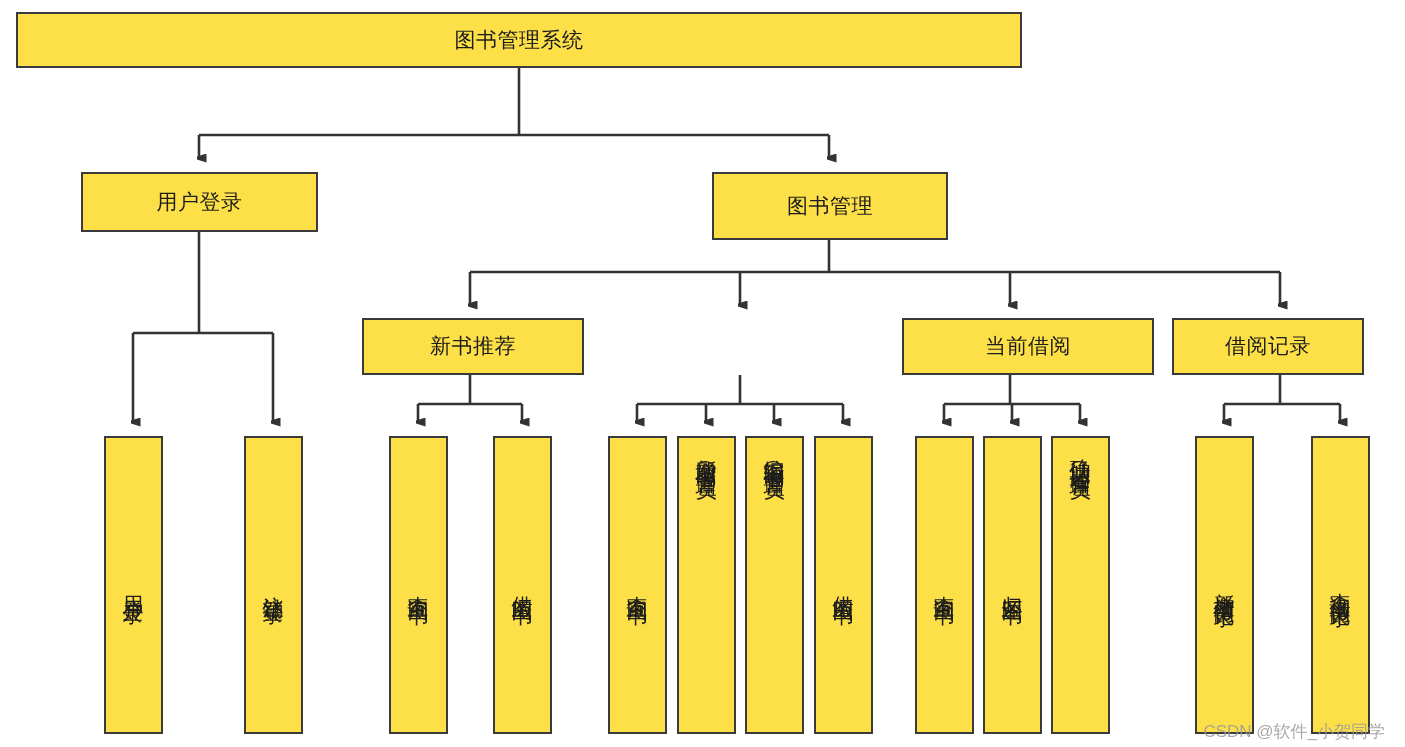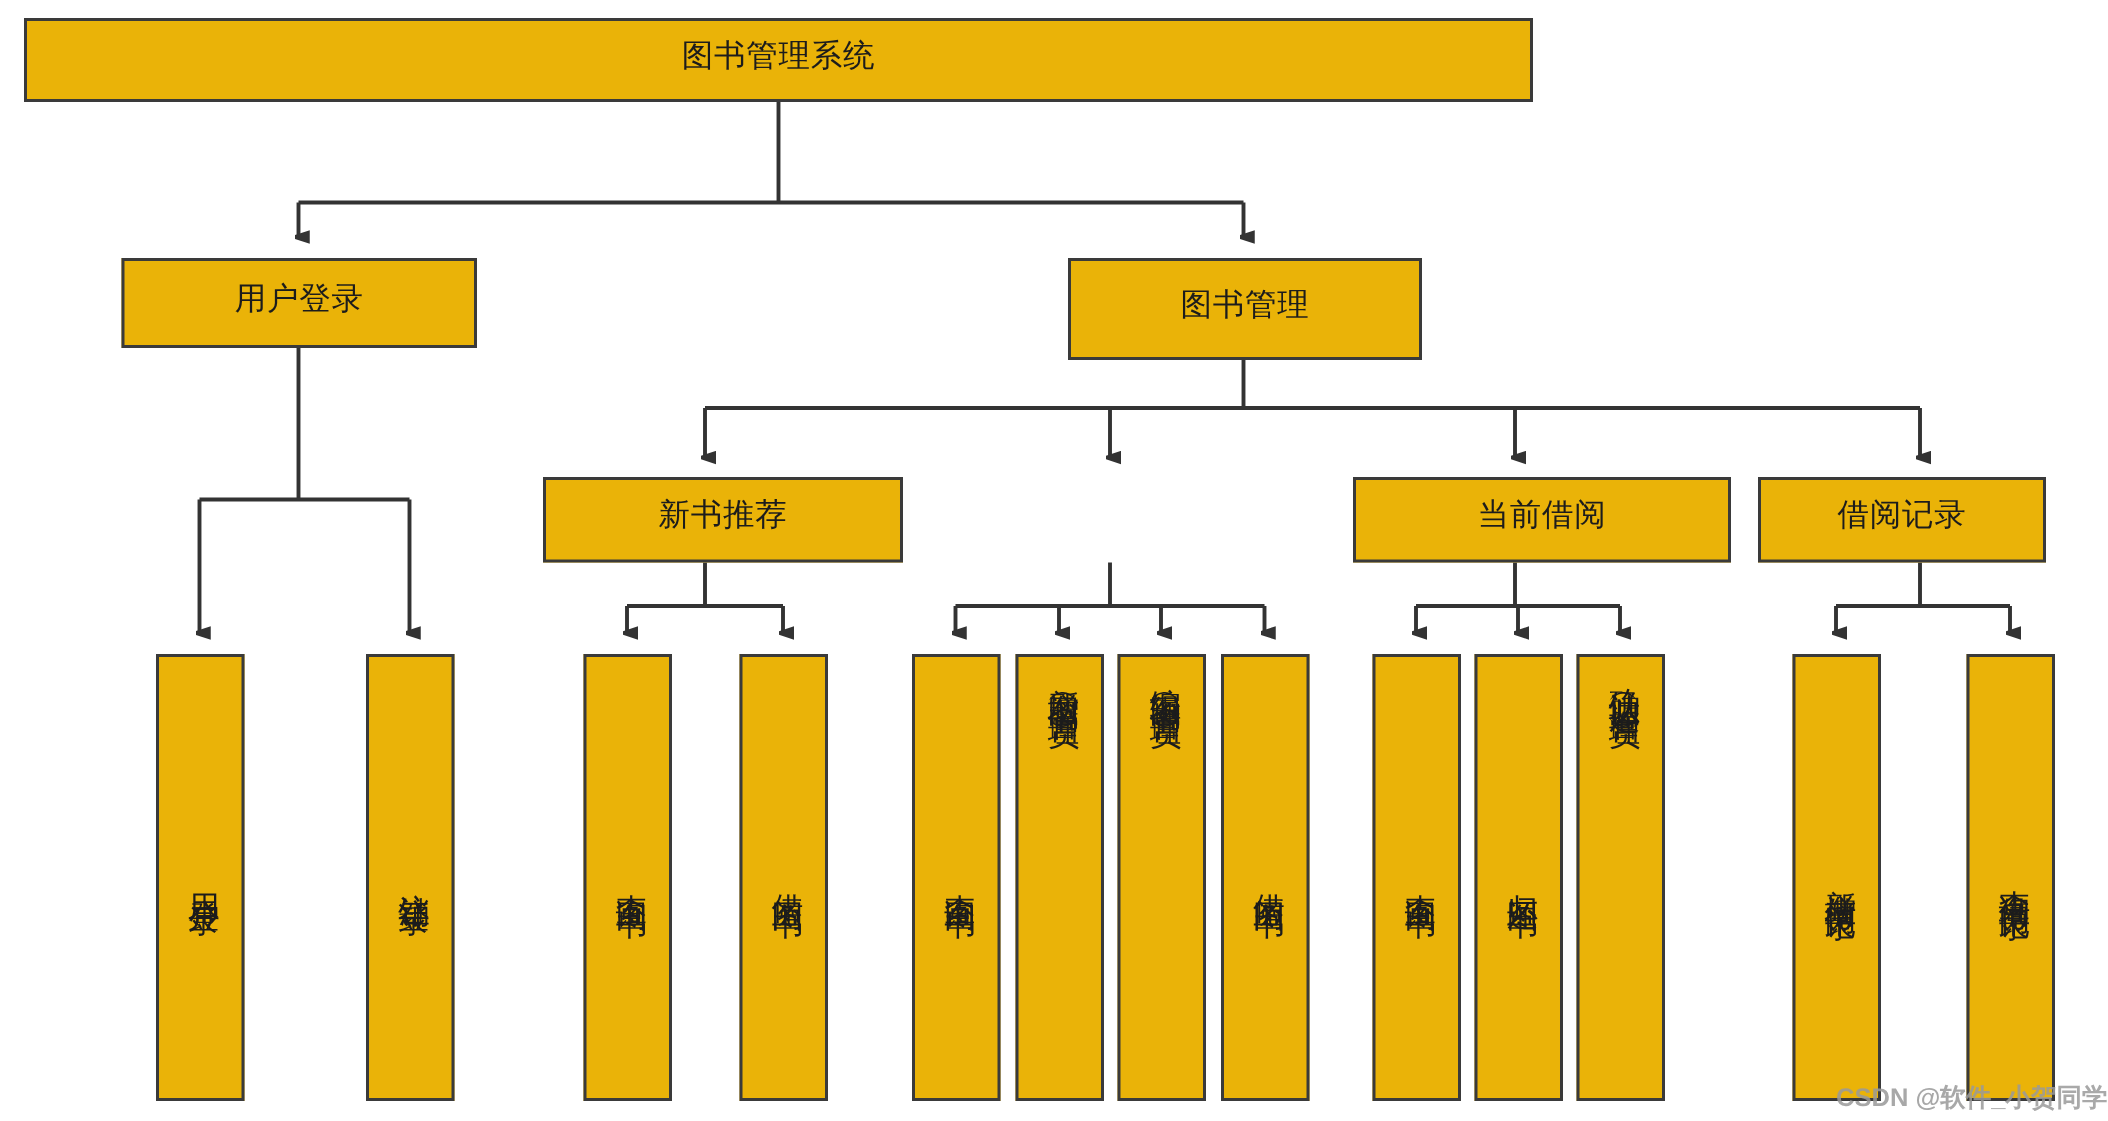--- a/index.html
+++ b/index.html
@@ -24,27 +24,26 @@
   svg.connectors {
     position: absolute;
     left: 0; top: 0;
     width: 1405px;
     height: 747px;
     pointer-events: none;
   }
   .node {
     position: absolute;
     box-sizing: border-box;
-    background: #eab308;
+    background: #fde047;
     border: 2px solid #3a3a3a;
     display: flex;
     align-items: center;
     justify-content: center;
     z-index: 3;
-    font-family: Liberation Mono, monospace;
   }
   .node .lbl {
     font-size: 21px;
     line-height: 1.18;
     letter-spacing: 0.5px;
     color: #1c1c1c;
     text-align: center;
     white-space: nowrap;
   }
   .node.vertical {
@@ -58,29 +57,28 @@
     white-space: nowrap;
     letter-spacing: 3px;
     font-size: 21px;
     line-height: 1;
   }
   .node.vertical.topalign {
     align-items: flex-start;
   }
   #watermark {
     position: absolute;
-    right: 0;
+    right: 20px;
     bottom: 4px;
     font-size: 17px;
     color: #9a9a9a;
     opacity: 0.85;
     z-index: 8;
     white-space: nowrap;
     font-family: "Liberation Sans", "DejaVu Sans", sans-serif;
-    font-weight: bold;
   }
 </style>
 </head>
 <body>
 
 <div id="diagram-root">
 
   <svg class="connectors" viewBox="0 0 1405 747">
     <defs>
       <marker id="arrow" markerWidth="10" markerHeight="10" refX="4.5" refY="7.5" orient="auto" markerUnits="userSpaceOnUse">
@@ -138,21 +136,21 @@
     <span class="lbl">图书管理系统</span>
   </div>
 
   <div class="node" style="left:81px; top:172px; width:237px; height:60px;">
     <span class="lbl">用户登录</span>
   </div>
   <div class="node" style="left:712px; top:172px; width:236px; height:68px;">
     <span class="lbl">图书管理</span>
   </div>
 
-  <div class="node" style="left:362px; top:318px; width:240px; height:57px;">
+  <div class="node" style="left:362px; top:318px; width:222px; height:57px;">
     <span class="lbl">新书推荐</span>
   </div>
   <div class="node" style="left:902px; top:318px; width:252px; height:57px;">
     <span class="lbl">当前借阅</span>
   </div>
   <div class="node" style="left:1172px; top:318px; width:192px; height:57px;">
     <span class="lbl">借阅记录</span>
   </div>
 
   <div class="node vertical" style="left:104px; top:436px; width:59px; height:298px;">

